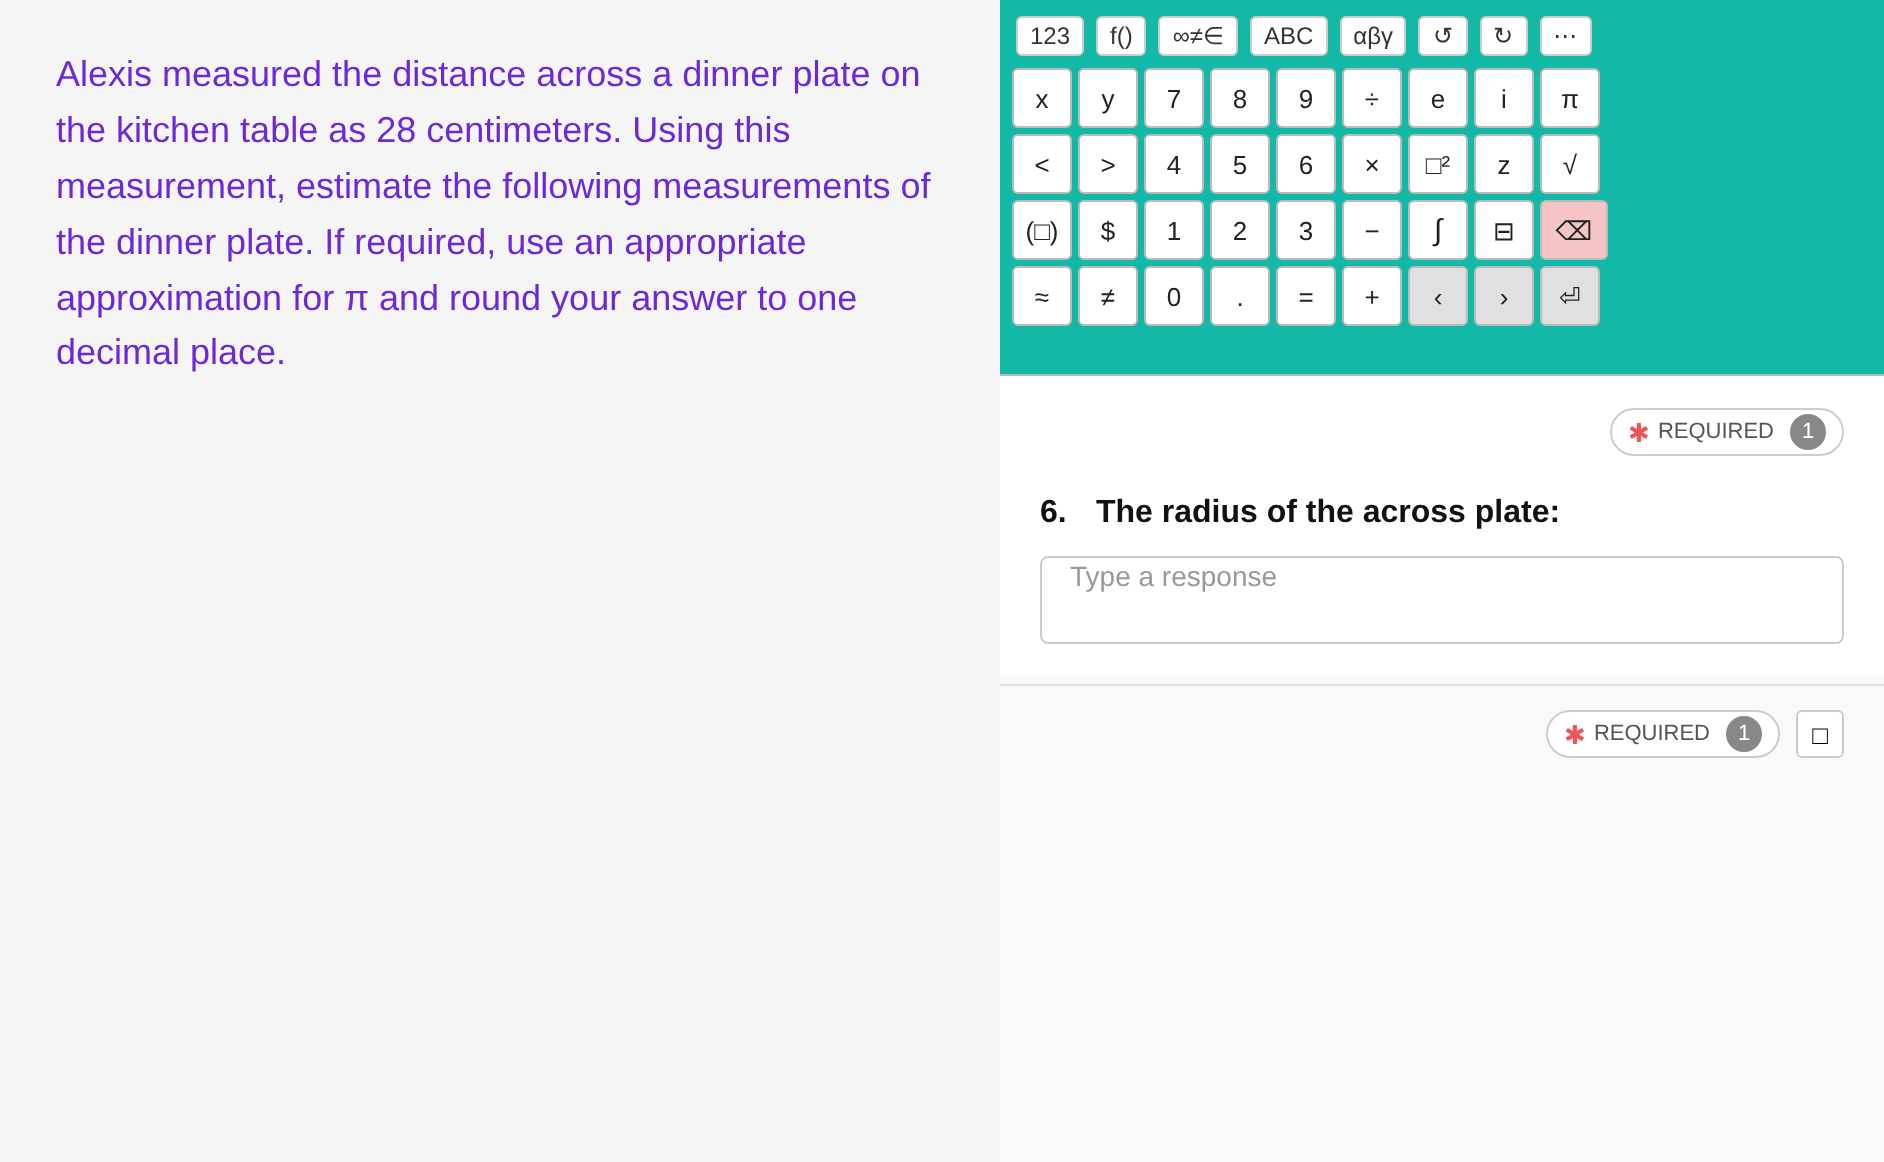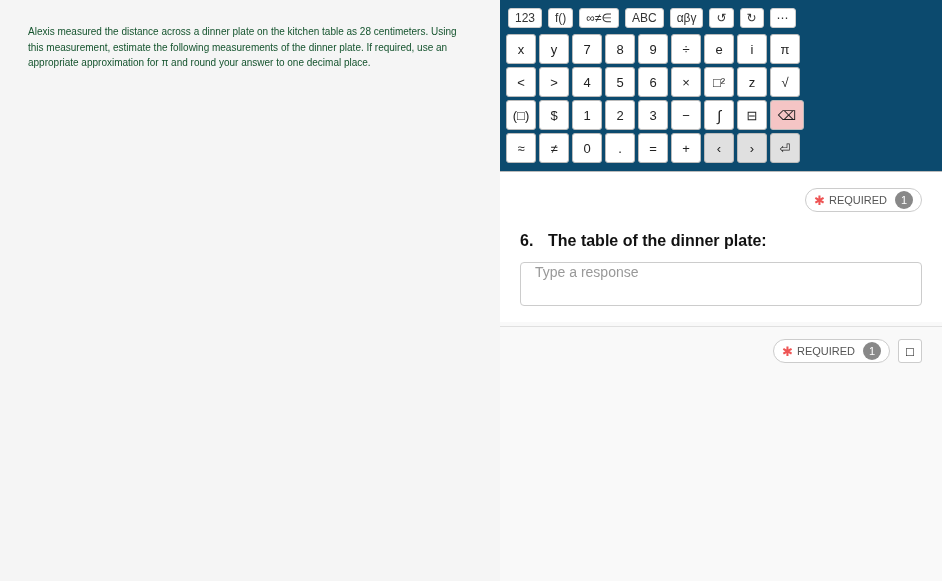--- a/index.html
+++ b/index.html
@@ -15,38 +15,38 @@
     
     .left-panel {
       width: 500px;
       background: #f5f5f5;
       padding: 24px 28px;
       display: flex;
       align-items: flex-start;
       justify-content: flex-start;
     }
     .left-panel p {
-      font-size: 10px;
+      font-size: 18px;
       line-height: 1.55;
-      color: #14532d;
+      color: #6d28d9;
     }
 
     
     .right-panel {
       flex: 1;
       background: #f0f0f0;
       display: flex;
       flex-direction: column;
       overflow: hidden;
     }
 
     
     .math-keyboard {
-      background: #0c4a6e;
-      padding: 8px 6px 8px 6px;
+      background: #14b8a6;
+      padding: 8px 6px 24px 6px;
       border-bottom: 1px solid #bbb;
     }
 
     .keyboard-toolbar {
       display: flex;
       align-items: center;
       gap: 6px;
       margin-bottom: 6px;
       padding: 0 2px;
     }
@@ -284,21 +284,21 @@
       <div style="display:flex; justify-content:flex-end; margin-bottom:10px;">
         <div class="required-badge">
           <span class="required-star">✱</span>
           <span>REQUIRED</span>
           <span class="required-num">1</span>
         </div>
       </div>
 
       <div class="question-header">
         <span class="question-number">6.</span>
-        <span class="question-text">The table of the dinner plate:</span>
+        <span class="question-text">The radius of the across plate:</span>
       </div>
 
       <div class="response-input">
         <span style="color:#999;">Type a response</span>
       </div>
     </div>
 
     <div class="bottom-section">
       <div class="required-badge-bottom">
         <span class="required-star">✱</span>

